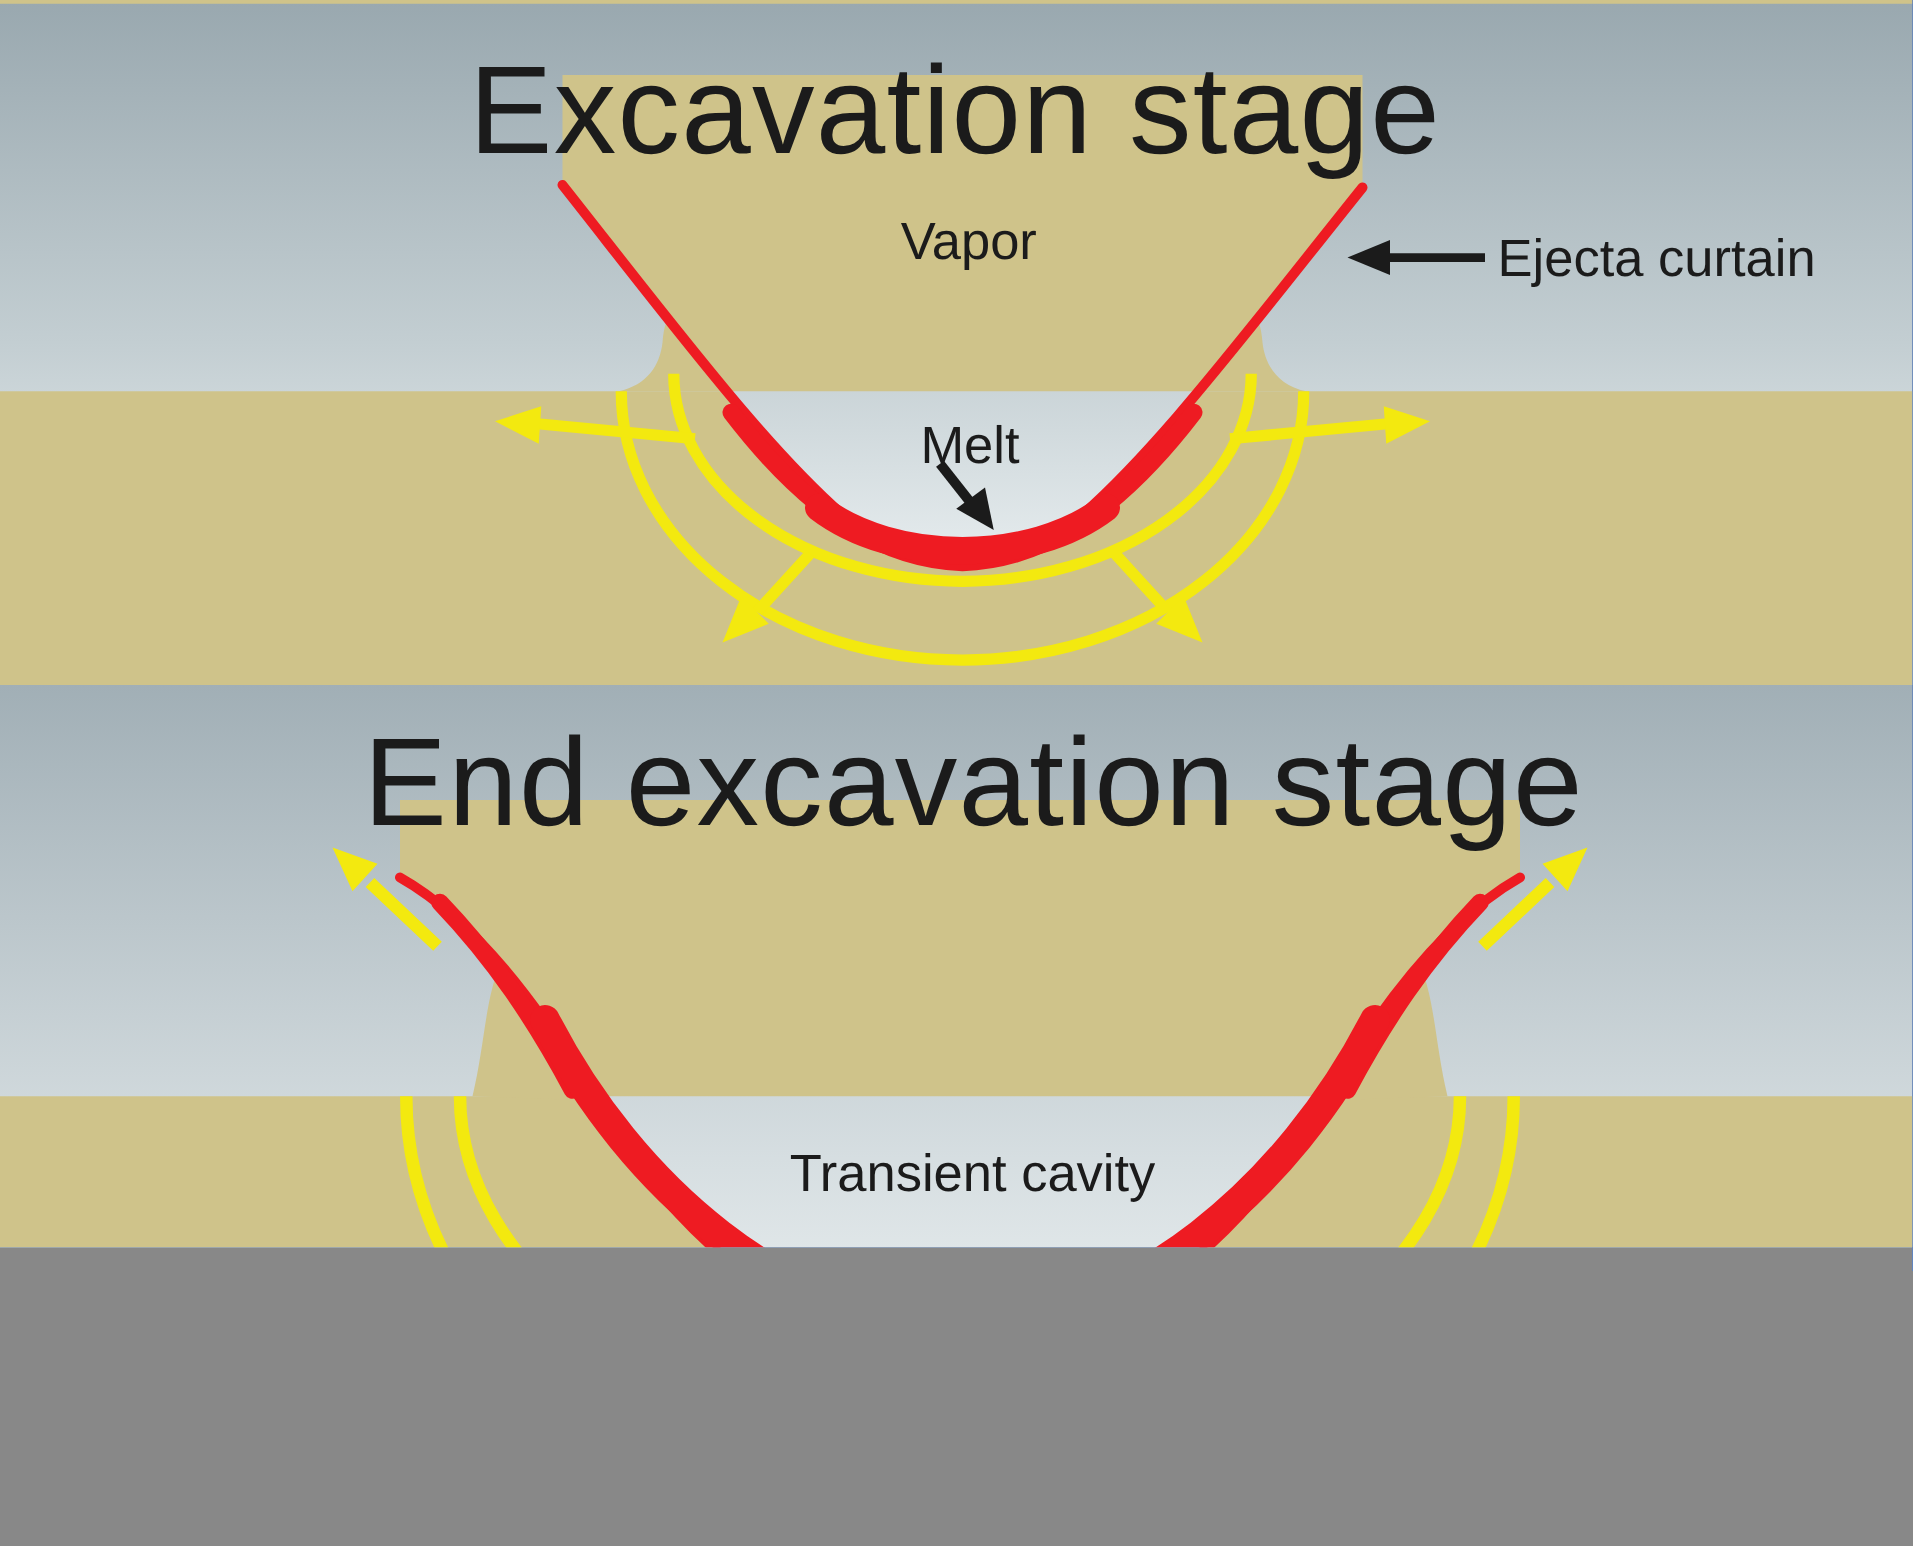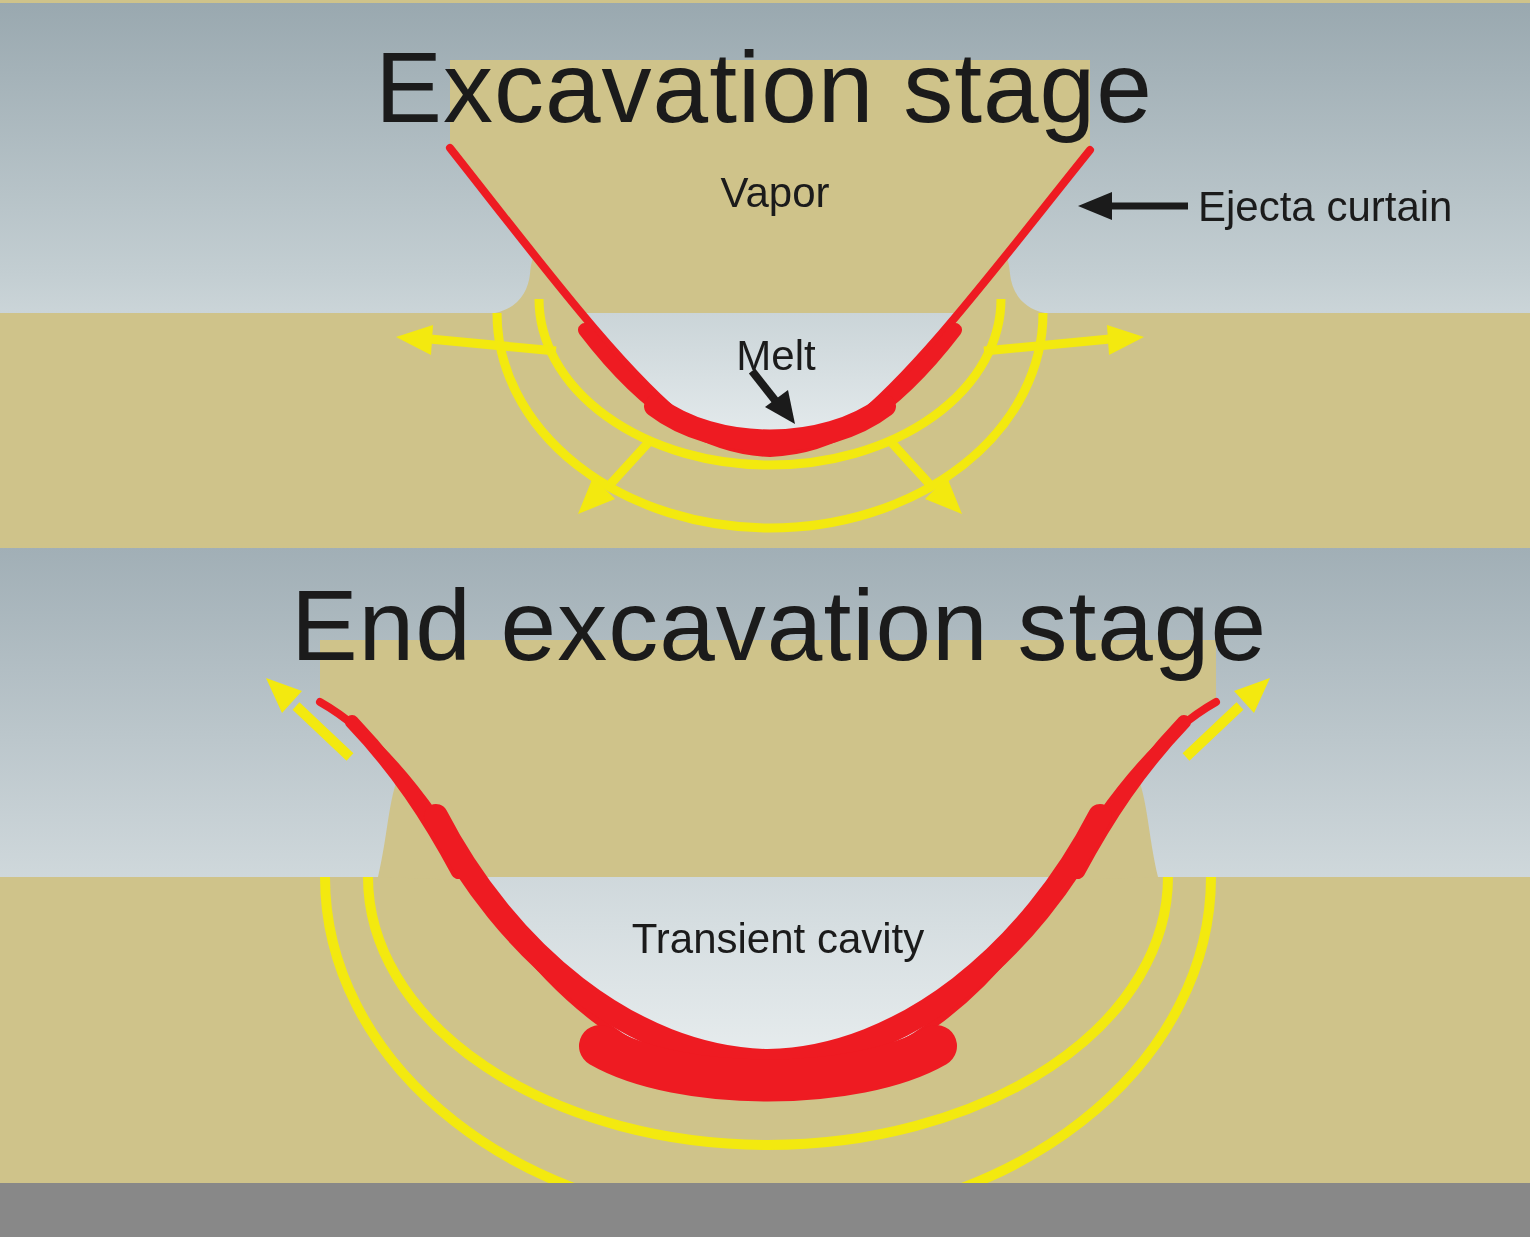--- a/index.html
+++ b/index.html
@@ -1,16 +1,16 @@
 <!DOCTYPE html>
 <html style="--red: #ee1b22; --yellow: #f3e90f; --ground: #cfc38a; --sky_top: #99a8af; --sky_bottom: #eef2f3; --cavity: #edf1f2; --ink: #1b1b1b;"><head>
 <meta charset="utf-8">
 <style>
   html,body{margin:0;padding:0;background:#888;}
-  #stage{width:1530px;height:1183px;position:relative;overflow:hidden;background:#3b82f6;}
+  #stage{width:1530px;height:998px;position:relative;overflow:hidden;background:#3b82f6;}
   svg{display:block;}
   .label, .title{
     font-family:"Liberation Sans","DejaVu Sans",sans-serif;
     fill:var(--ink,#1b1b1b);
   }
   .title{font-size:100px;letter-spacing:1px;}
   .label{font-size:42px;}
   .ground-fill{fill:var(--ground,#cfc38a);}
   .red-stroke{stroke:var(--red,#ee1b22);fill:none;}
   .yellow-stroke{stroke:var(--yellow,#f3e90f);fill:none;}

